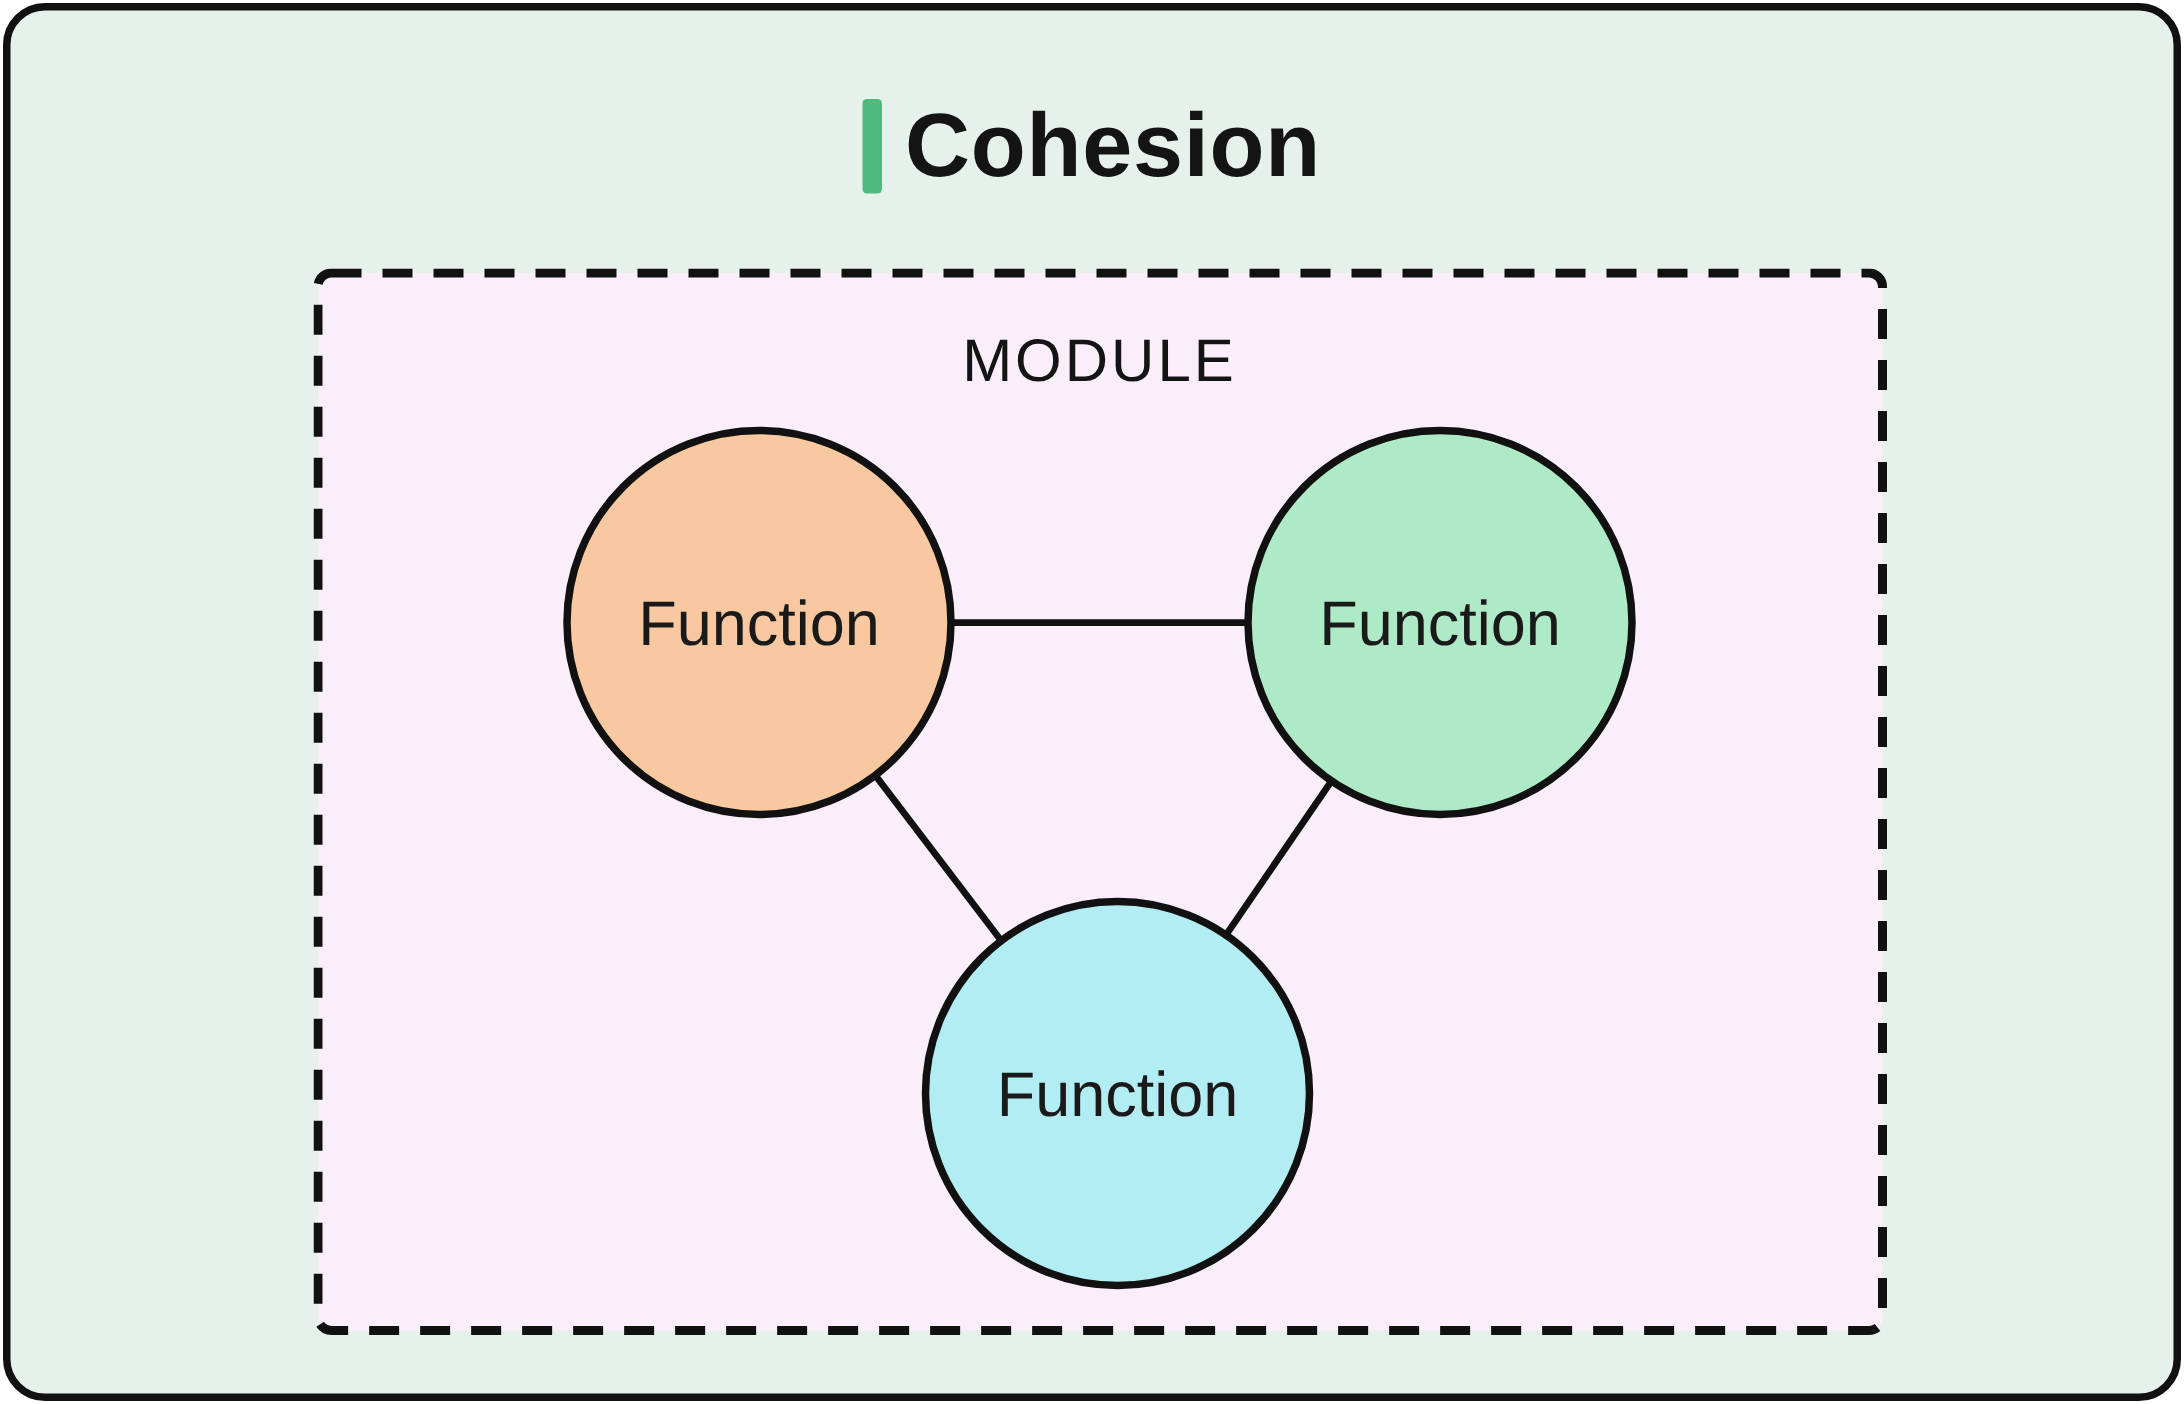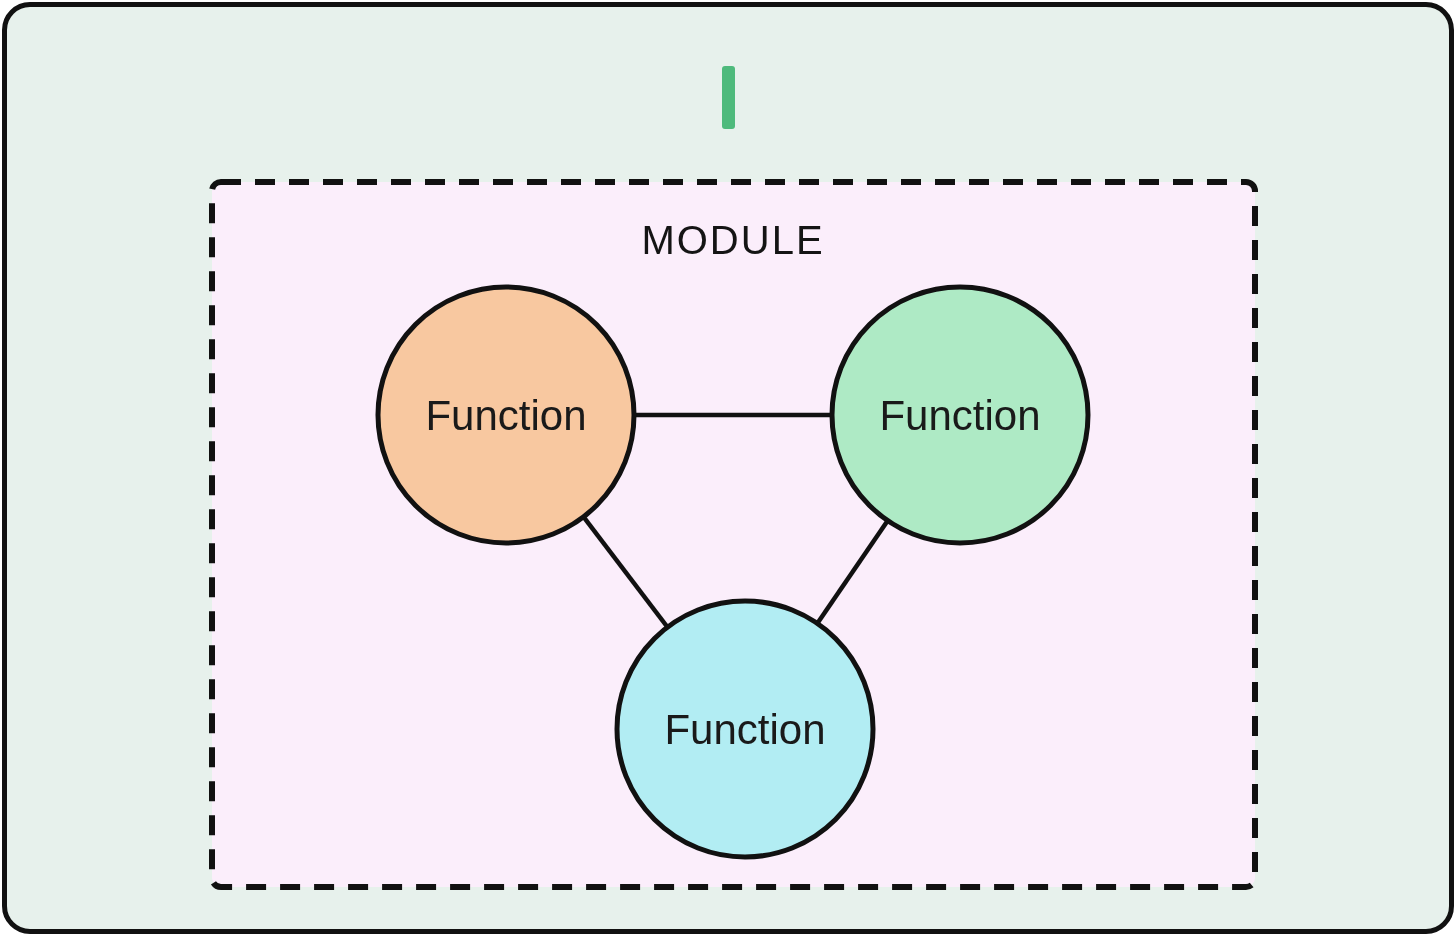--- a/index.html
+++ b/index.html
@@ -75,20 +75,21 @@
 </style>
 </head>
 <body>
 
 <div class="stage">
 
   <div class="canvas" style="background: rgb(231, 241, 236);">
 
     <div class="title-row">
       <div class="accent-bar" style="background: rgb(78, 186, 124);"></div>
+      <div class="title-text">Cohesion</div>
     </div>
 
     <svg class="module-svg" width="1049" height="711" viewBox="0 0 1049 711">
 
       <rect x="3" y="3" width="1043" height="705" rx="9" stroke="#111111" stroke-width="6" stroke-dasharray="20 14" fill="#fbeefb"></rect>
 
       <text x="524" y="75" text-anchor="middle" class="module-label">MODULE</text>
 
       <line x1="297" y1="236" x2="751" y2="236" class="edge"></line>
       <line x1="297" y1="236" x2="536" y2="550" class="edge"></line>

